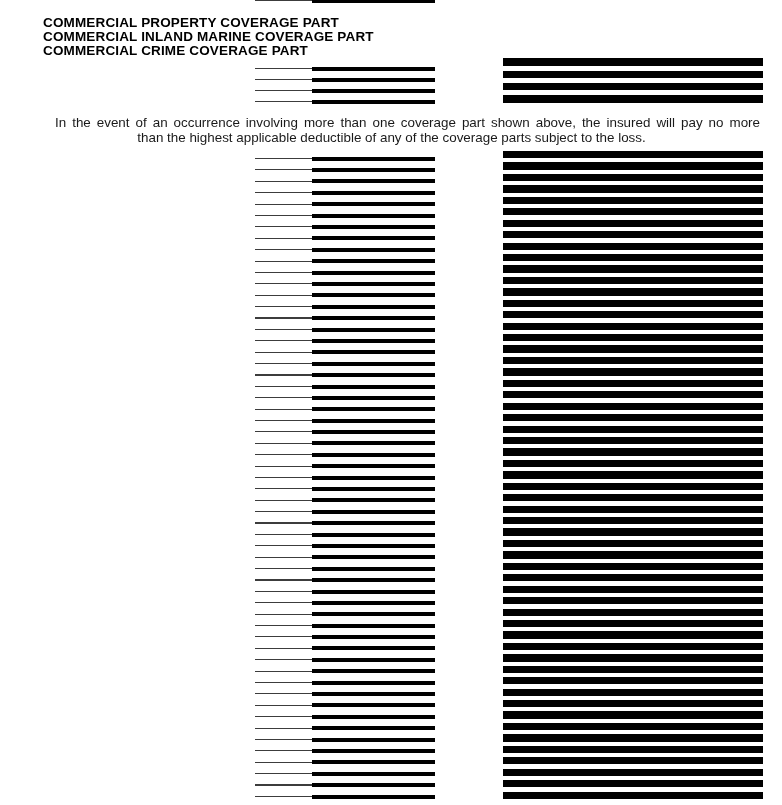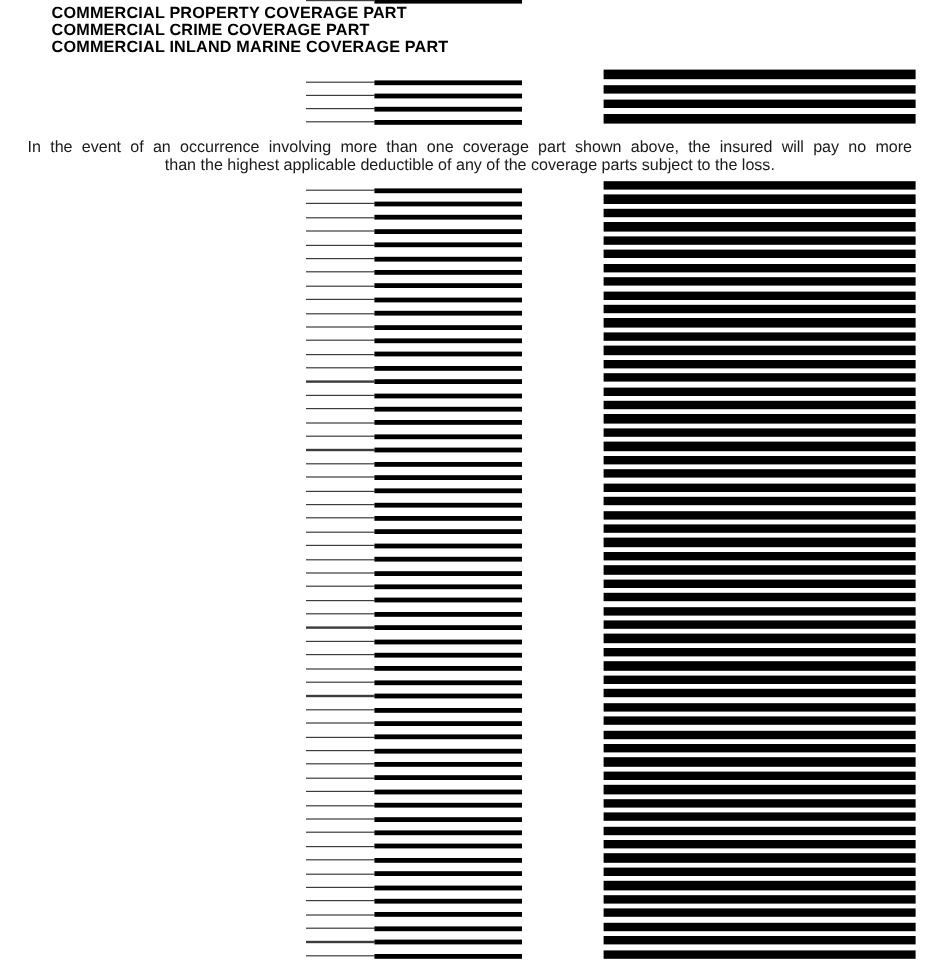--- a/index.html
+++ b/index.html
@@ -15,21 +15,21 @@
     height: 805px;
     background: var(--bg);
     overflow: hidden;
     font-family: "Liberation Sans", "DejaVu Sans", sans-serif;
   }
 
   
   .heading-block {
     position: absolute;
     left: 43px;
-    top: 4px;
+    top: 16px;
     color: var(--ink);
   }
   .heading-line {
     font-size: 13.5px;
     line-height: 14.15px;
     font-weight: bold;
     letter-spacing: 0.15px;
     white-space: nowrap;
   }
 
@@ -40,20 +40,21 @@
     top: 115px;
     width: 737px;
     color: #1a1a1a;
     font-size: 13.4px;
     line-height: 15.1px;
   }
   .clause-line-justified {
     text-align: justify;
     text-align-last: justify;
     white-space: normal;
+    margin-left: 32px;
   }
   .clause-line-plain { text-align: center; white-space: nowrap; }
 
   
   .lrow {
     position: relative;
     width: 180px;
     height: 4px;
     flex: 0 0 4px;
   }
@@ -91,22 +92,22 @@
 
   <div class="col top-partial">
     <div class="lrow">
       <span class="ln"></span>
       <span class="br"></span>
     </div>
   </div>
 
   <div class="heading-block">
     <div class="heading-line">COMMERCIAL PROPERTY COVERAGE PART</div>
+    <div class="heading-line">COMMERCIAL INLAND MARINE COVERAGE PART</div>
     <div class="heading-line">COMMERCIAL CRIME COVERAGE PART</div>
-    <div class="heading-line">COMMERCIAL INLAND MARINE COVERAGE PART</div>
   </div>
 
   <div class="col top-left-grp">
     <div class="lrow">
       <span class="ln"></span>
       <span class="br"></span>
     </div>
   <div class="lrow">
       <span class="ln"></span>
       <span class="br"></span>

